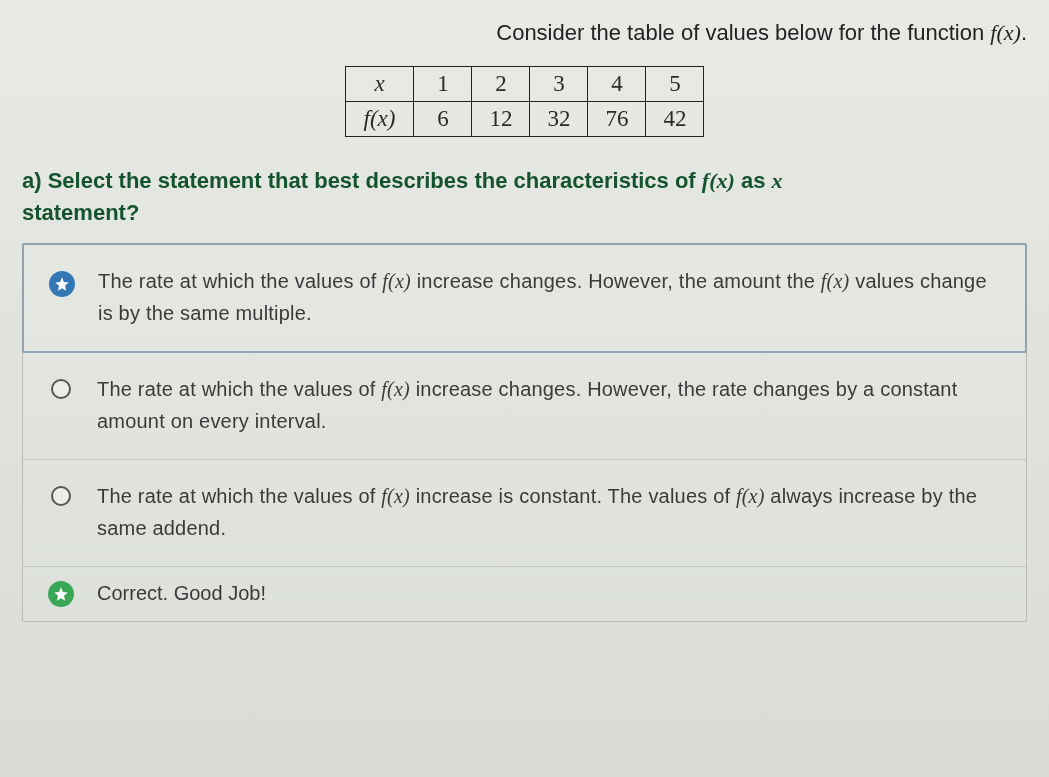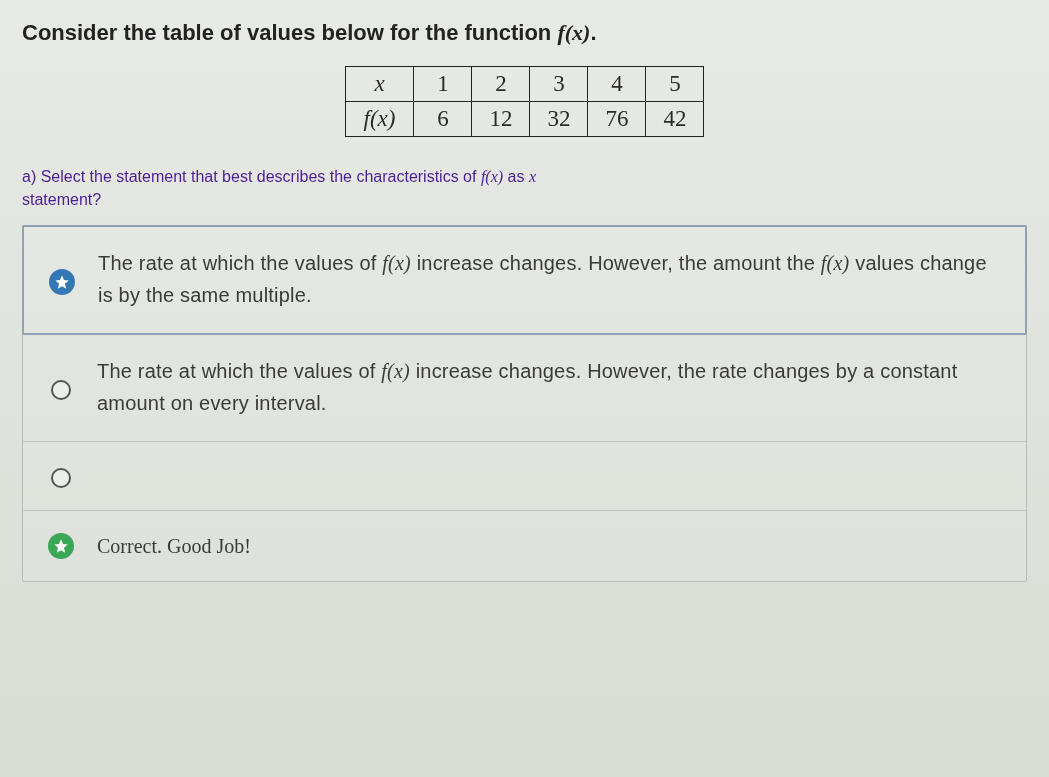--- a/index.html
+++ b/index.html
@@ -12,21 +12,22 @@
       background: linear-gradient(to bottom, #e8eae5 0%, #d8dcd4 100%);
       padding: 20px 22px;
       width: 1049px;
       height: 777px;
       color: #2a2a2a;
     }
     .intro {
       font-size: 22px;
       color: #222;
       margin-bottom: 20px;
-      font-weight: 700;
+      font-weight: 400;
+      text-align: right;
     }
     .math-it {
       font-family: 'Times New Roman', serif;
       font-style: italic;
     }
     .table-wrap {
       display: flex;
       justify-content: center;
       margin-bottom: 28px;
     }
@@ -40,34 +41,34 @@
       text-align: center;
       font-family: 'Times New Roman', serif;
       min-width: 58px;
     }
     table.values .head-cell {
       font-style: italic;
       padding-left: 18px;
       padding-right: 18px;
     }
     .question-label {
-      font-size: 16px;
-      color: #4c1d95;
+      font-size: 22px;
+      color: #14532d;
       margin-bottom: 14px;
       line-height: 1.45;
-      font-weight: 400;
+      font-weight: 700;
     }
     .options-box {
       border: 1px solid #b8bab5;
       border-radius: 2px;
       background: rgba(255,255,255,0.08);
     }
     .option-row {
       display: flex;
-      align-items: center;
+      align-items: flex-start;
       gap: 22px;
       padding: 20px 24px 22px 24px;
       border-top: 1px solid #c3c5c0;
     }
     .option-row:first-child {
       border-top: none;
       border: 2px solid #8fa3b0;
       border-radius: 2px;
       margin: -1px;
       position: relative;
@@ -107,23 +108,22 @@
       flex: 1;
       font-size: 20px;
       color: #3a3a3a;
       line-height: 1.6;
       letter-spacing: 0.2px;
     }
     .feedback-row {
       display: flex;
       align-items: center;
       gap: 22px;
-      padding: 22px 24px;
+      padding: 14px 24px;
       border-top: 1px solid #c3c5c0;
-      font-family: Liberation Serif, serif;
     }
     .feedback-text {
       font-size: 20px;
       color: #3a3a3a;
     }
   </style>
 </head>
 <body>
 
 <div class="intro">
@@ -178,20 +178,23 @@
     </div>
     <div class="option-text">
       <span>The rate at which the values of </span><span class="math-it">f(x)</span><span> increase changes. However, the rate changes by a constant amount on every interval.</span>
     </div>
   </div>
 
   <div class="option-row">
     <div class="radio-col">
       <div class="radio-empty"></div>
     </div>
+    <div class="option-text">
+      <span>The rate at which the values of </span><span class="math-it">f(x)</span><span> increase is constant. The values of </span><span class="math-it">f(x)</span><span> always increase by the same addend.</span>
+    </div>
   </div>
 
 
   <div class="feedback-row">
     <div class="radio-col" style="padding-top:0">
       <div class="star-badge green">
         <svg viewBox="0 0 24 24">
             <path d="M12 2l2.9 6.9L22 9.8l-5.5 4.8L18.2 22 12 18.3 5.8 22l1.7-7.4L2 9.8l7.1-.9z"></path>
           </svg>
       </div>

